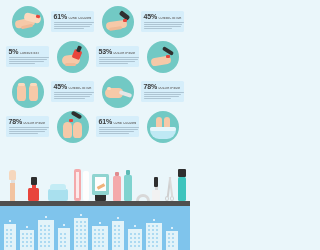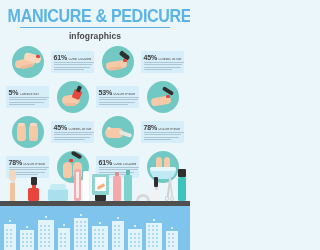--- a/index.html
+++ b/index.html
@@ -65,25 +65,20 @@
   .footer{position:absolute;left:0;bottom:0;width:190px;height:44px;background:#7fc4ec;overflow:hidden;}
   .bld{position:absolute;bottom:0;background:#eaf6fa;opacity:.92;}
   .dot{position:absolute;width:2px;height:2px;border-radius:50%;background:#fff;opacity:.95;}
   .win{position:absolute;background:#7fc4ec;opacity:.55;}
 </style>
 </head>
 <body>
 
 <div id="poster">
 
-  <div class="header">
-    <div class="title">MANICURE &amp; PEDICURE</div>
-    <div class="title-rule"></div>
-    <div class="subtitle">infographics</div>
-  </div>
 
   <div class="grid" id="grid">
       <div class="row">
         <div class="cell">
           <div class="circle">
             <div style="position: absolute; inset: 0px;">
               <div style="position: absolute; left: 3px; top: 13px; width: 20px; height: 8px; background: rgb(246, 201, 168); border-radius: 4px; transform: rotate(-12deg);"></div>
               <div style="position: absolute; left: 12px; top: 8px; width: 17px; height: 8px; background: rgb(251, 217, 189); border-radius: 4px; transform: rotate(14deg);"></div>
               <div style="position: absolute; left: 24px; top: 9px; width: 4px; height: 3px; background: rgb(232, 69, 60); border-radius: 1px; transform: rotate(14deg);"></div>
               <div style="position: absolute; left: 9px; top: 19px; width: 12px; height: 3px; background: rgb(240, 187, 151); border-radius: 2px; transform: rotate(-12deg);"></div>

